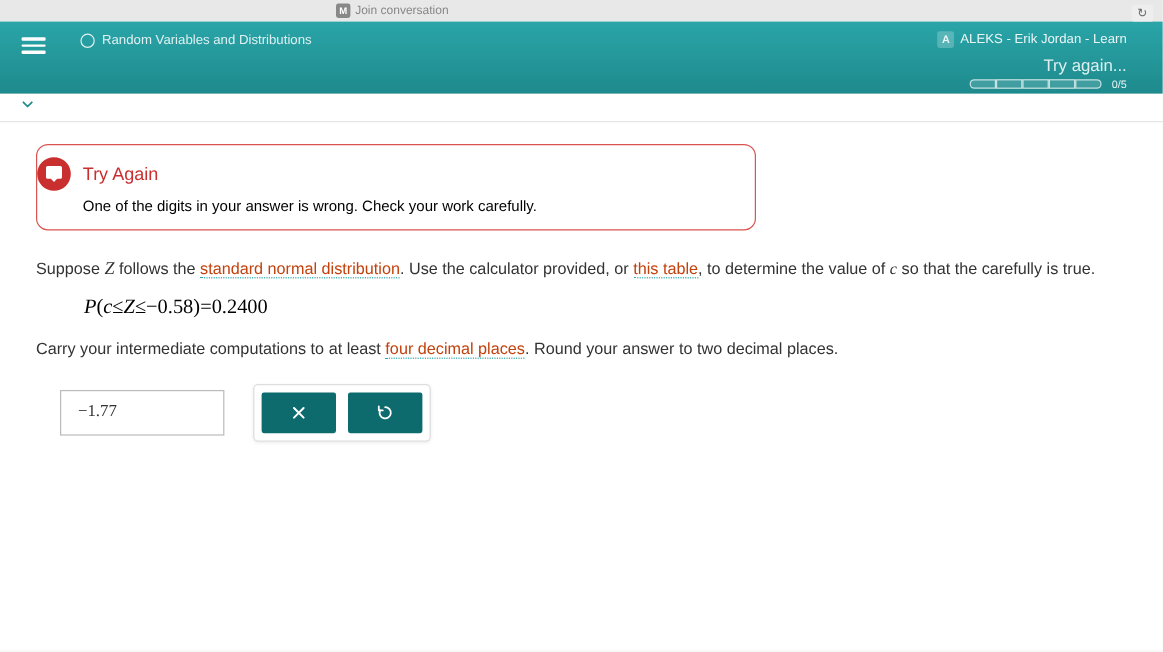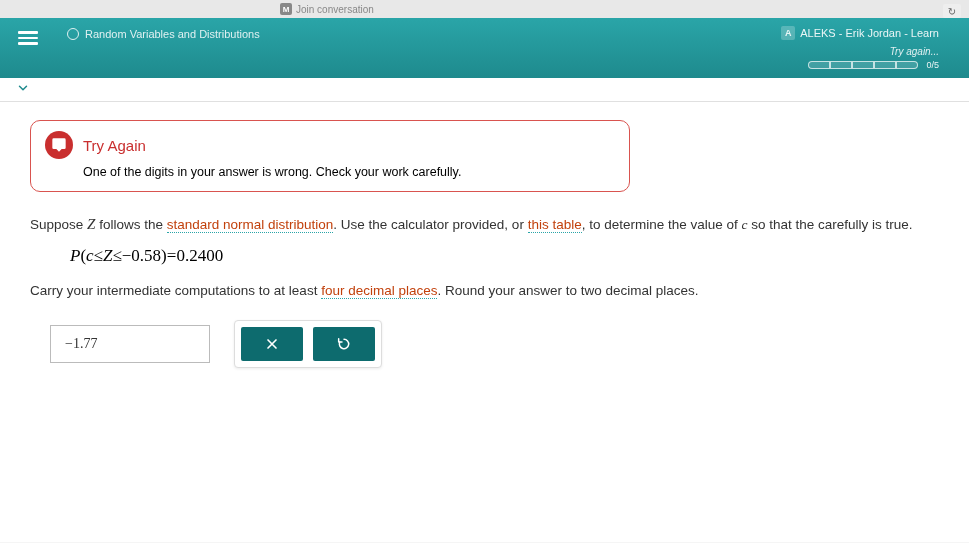--- a/index.html
+++ b/index.html
@@ -11,52 +11,52 @@
     .header-bar { background: linear-gradient(180deg, #2aa5a8 0%, #1e8a8d 100%); color: #fff; padding: 6px 12px 10px 12px; position: relative; min-height: 60px; }
     .hamburger { position: absolute; left: 18px; top: 10px; cursor: pointer; }
     .hamburger span { display: block; width: 20px; height: 2.5px; background: #fff; margin: 3px 0; border-radius: 1px; }
     .header-left { margin-left: 55px; padding-top: 4px; }
     .breadcrumb-row { display: flex; align-items: flex-start; font-size: 11px; opacity: 0.85; }
     .circle-icon { display: inline-block; width: 12px; height: 12px; border: 1.5px solid #fff; border-radius: 50%; margin-right: 6px; }
     .topic-title { font-size: 14px; font-weight: 500; margin-top: 2px; }
     .header-right { position: absolute; right: 30px; top: 8px; text-align: right; }
     .aleks-badge { font-size: 11px; opacity: 0.9; display: flex; align-items: center; justify-content: flex-end; }
     .aleks-a { display: inline-flex; width: 14px; height: 14px; background: rgba(255,255,255,0.25); border-radius: 2px; font-size: 9px; font-weight: bold; align-items: center; justify-content: center; margin-right: 5px; }
-    .try-again-small { font-size: 10px; opacity: 0.85; margin-top: 6px; font-style: italic; }
+    .try-again-small { font-size: 14px; opacity: 0.85; margin-top: 6px; }
     .progress-row { display: flex; align-items: center; margin-top: 3px; justify-content: flex-end; }
     .progress-seg { display: flex; }
     .seg { width: 22px; height: 8px; border: 1px solid rgba(255,255,255,0.7); background: rgba(255,255,255,0.15); }
     .seg:first-child { border-radius: 4px 0 0 4px; }
     .seg:last-child { border-radius: 0 4px 4px 0; }
     .progress-count { font-size: 9px; margin-left: 8px; opacity: 0.9; }
     .refresh-top { position: absolute; right: 8px; top: -14px; background: #eee; width: 18px; height: 14px; border-radius: 2px; font-size: 10px; display: flex; align-items: center; justify-content: center; color: #666; }
     
     .chevron-bar { background: #fff; border-bottom: 1px solid #e0e0e0; height: 24px; display: flex; align-items: center; padding-left: 14px; }
     .chevron-down { cursor: pointer; }
     .chevron-down svg { width: 18px; height: 14px; }
     
     .content { background: #fff; padding: 18px 24px 24px 30px; min-height: 440px; }
     
-    .feedback-box { border: 1.5px solid #d9534f; border-radius: 10px; padding: 10px 14px 12px 14px; display: inline-block; min-width: 600px; position: relative; margin-bottom: 20px; }
+    .feedback-box { border: 1.5px solid #d9534f; border-radius: 10px; padding: 10px 14px 12px 0; display: inline-block; min-width: 600px; position: relative; margin-bottom: 20px; }
     .feedback-head { display: flex; align-items: center; margin-bottom: 6px; }
     .feedback-icon { width: 28px; height: 28px; background: #c92f2f; border-radius: 50%; display: flex; align-items: center; justify-content: center; margin-right: 10px; }
     .feedback-icon svg { width: 16px; height: 16px; fill: #fff; }
     .feedback-title { color: #c92f2f; font-size: 15px; font-weight: 500; }
     .feedback-msg { font-size: 12.5px; color: #000000; margin-left: 38px; }
     
     .question-text { font-size: 13.5px; color: #333; line-height: 1.6; margin-bottom: 10px; }
     .dotted-link { border-bottom: 1px dotted #2aa5a8; color: #c2410c; cursor: pointer; }
     .var-z { font-style: italic; font-family: 'Times New Roman', serif; font-size: 15px; }
     .var-c { font-style: italic; font-family: 'Times New Roman', serif; }
     
     .formula { font-family: 'Times New Roman', serif; font-size: 17px; margin: 6px 0 14px 40px; font-style: italic; }
     .formula .op { font-style: normal; }
     
     .answer-row { display: flex; align-items: center; gap: 24px; margin-top: 18px; margin-left: 20px; }
-    .answer-input { border: 1px solid #bbb; padding: 10px 14px; width: 160px; font-size: 14px; color: #333; font-family: 'Times New Roman', serif; }
+    .answer-input { border: 1px solid #bbb; padding: 10px 14px; width: 137px; font-size: 14px; color: #333; font-family: 'Times New Roman', serif; }
     .button-group { display: flex; gap: 10px; border: 1px solid #ddd; padding: 6px; border-radius: 4px; background: #fff; box-shadow: 0 1px 3px rgba(0,0,0,0.08); }
     .action-btn { width: 62px; height: 34px; background: #0d6b6e; border: none; color: #fff; font-size: 16px; cursor: pointer; display: flex; align-items: center; justify-content: center; border-radius: 2px; }
     .action-btn svg { width: 16px; height: 16px; fill: #fff; }
   </style>
 </head>
 <body>
 
 <div class="top-tab-bar">
   <span class="tab-icon-m">M</span>
   <span>Join conversation</span>

